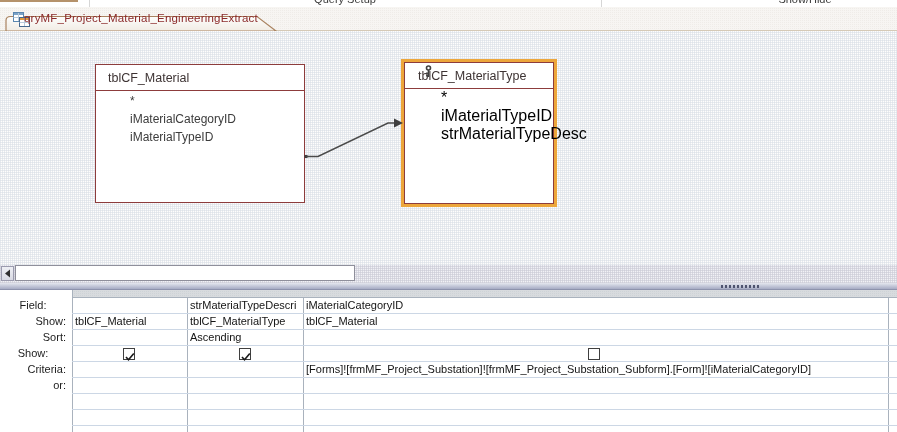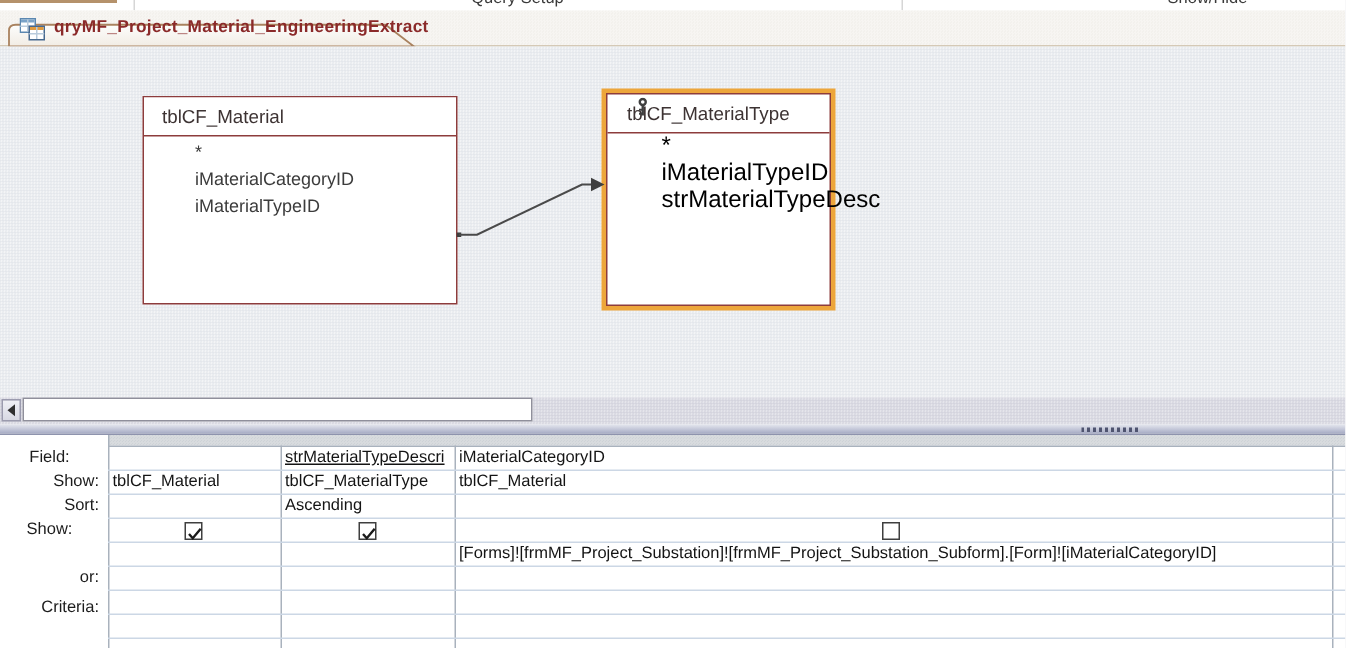--- a/index.html
+++ b/index.html
@@ -20,21 +20,21 @@
   .ribbon-sep { position:absolute; top:0; width:1px; height:7px; background:#d6d6d6; }
   .ribbon-edge-line { position:absolute; left:0; top:0; width:78px; height:2px; background:#b5926b; }
 
   
   .tab-bar { position:absolute; left:0; top:7px; width:897px; height:24px; background-color:#f7f5f2;
     background-image: linear-gradient(45deg, rgba(232,228,222,.5) 25%, transparent 25%, transparent 75%, rgba(232,228,222,.5) 75%);
     background-size:2px 2px; }
   .tab-bar-bottom { position:absolute; left:0; top:30px; width:897px; height:1px; background:#d5c9b6; }
   .tab-shape { position:absolute; left:0; top:7px; }
   .tab-hit { position:absolute; left:5px; top:7px; width:275px; height:24px; }
-  .tab-title { position:absolute; left:36px; top:12px; font-size:11.5px; font-weight:bold; color:#8b2a2a; letter-spacing:.2px; }
+  .tab-title { position:absolute; left:24px; top:12px; font-size:11.5px; font-weight:normal; color:#8b2a2a; letter-spacing:.2px; }
   .tab-icon { position:absolute; left:13px; top:11px; }
 
   
   .surface { position:absolute; left:0; top:31px; width:897px; height:234px; }
 
   .tbox { position:absolute; background:#fff; border:1px solid #8d3c3c; }
   .tbox .ttl { height:26px; line-height:26px; padding-left:12px; font-size:12.5px; color:#3d3333; border-bottom:1px solid #8d3c3c; background:#fff; }
   .tbox .flds { padding-top:3px; }
   .tbox .frow { position:relative; height:18px; line-height:18px; font-size:12px; color:#3c3c3c; padding-left:34px; white-space:nowrap; overflow:hidden; }
   .tbox .star { height:16px; line-height:14px; }
@@ -172,24 +172,24 @@
     <div class="hline" style="top:71px;"></div>
     <div class="hline" style="top:87px;"></div>
     <div class="hline" style="top:103px;"></div>
     <div class="hline" style="top:119px;"></div>
     <div class="hline" style="top:135px;"></div>
 
     <div class="rowlabel" style="top:8px;text-align:center;">Field:</div>
     <div class="rowlabel" style="top:24px;">Show:</div>
     <div class="rowlabel" style="top:40px;">Sort:</div>
     <div class="rowlabel" style="top:56px;text-align:center;">Show:</div>
-    <div class="rowlabel" style="top:72px;margin-top:36px;">Criteria:</div>
+    <div class="rowlabel" style="top:72px;">Criteria:</div>
     <div class="rowlabel" style="top:88px;">or:</div>
 
-    <div class="gcell" style="left:190px; top:8px; width:112px;text-decoration:underline;">strMaterialTypeDescri</div>
+    <div class="gcell" style="left:190px; top:8px; width:112px;">strMaterialTypeDescri</div>
     <div class="gcell" style="left:306px; top:8px; width:578px;">iMaterialCategoryID</div>
 
     <div class="gcell" style="left:75px;  top:24px; width:108px;">tblCF_Material</div>
     <div class="gcell" style="left:190px; top:24px; width:112px;">tblCF_MaterialType</div>
     <div class="gcell" style="left:306px; top:24px; width:578px;">tblCF_Material</div>
 
     <div class="gcell" style="left:75px;  top:40px; width:108px;"></div>
     <div class="gcell" style="left:190px; top:40px; width:112px;">Ascending</div>
     <div class="gcell" style="left:306px; top:40px; width:578px;"></div>
 

